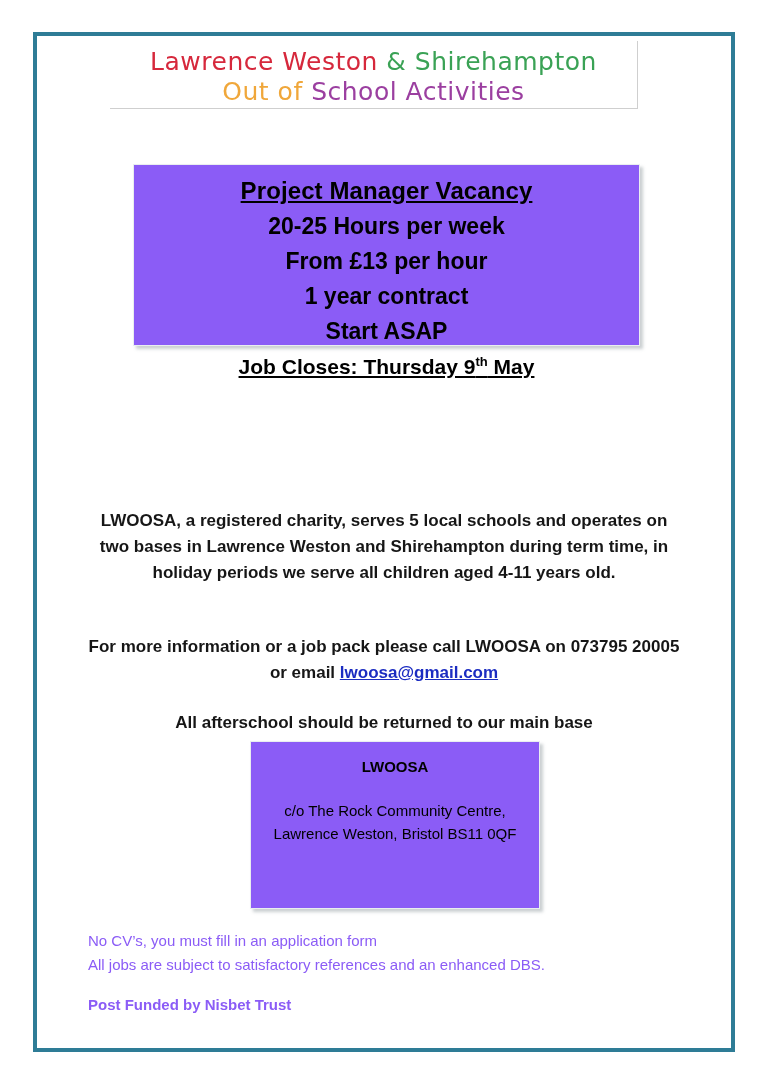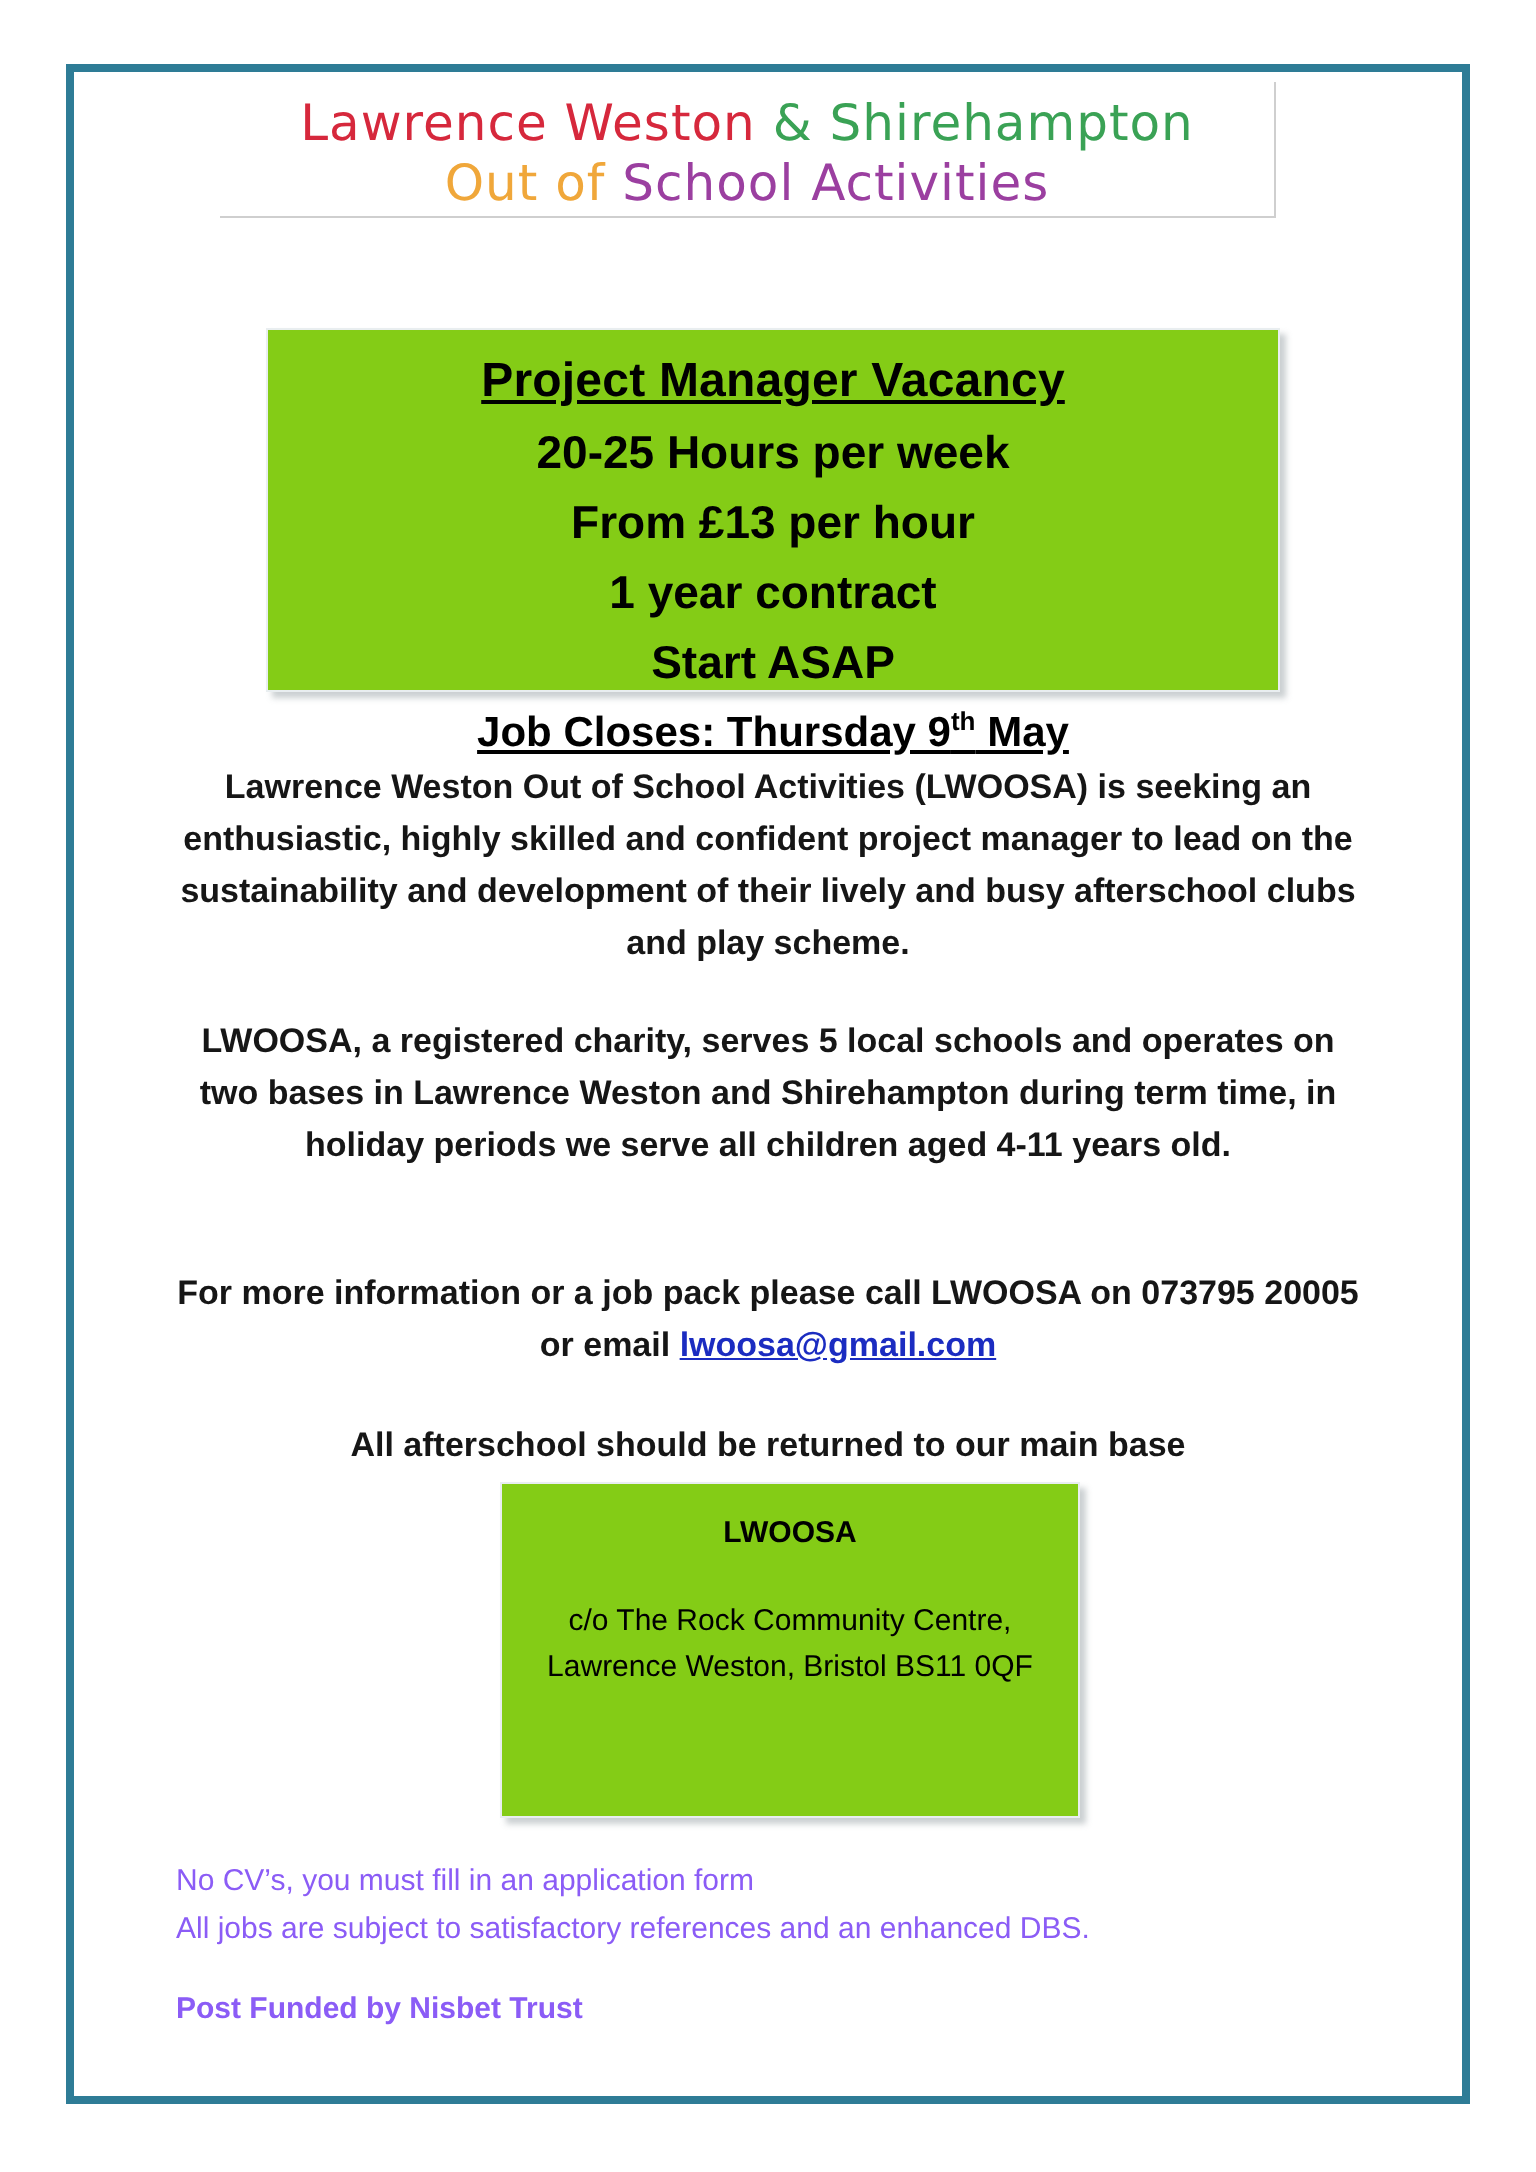--- a/index.html
+++ b/index.html
@@ -62,21 +62,21 @@
     white-space: nowrap;
   }
   .lg-red   { color: #D6283C; }
   .lg-green { color: #3AA255; }
   .lg-orange{ color: #F0A73A; }
   .lg-purple{ color: #9B3FA0; }
 
   
   .blue-panel {
     position: absolute;
-    background: #84cc16;
+    background: #8b5cf6;
     border: 1px solid #e9eef0;
     box-shadow: 3px 3px 3px rgba(140,150,155,0.45);
     box-sizing: border-box;
     text-align: center;
     color: #000000;
   }
 
   .vacancy-panel {
     left: 133px;
     top: 164px;
@@ -191,21 +191,20 @@
     <div class="vacancy-title">Project Manager Vacancy</div>
     <div class="vacancy-line">20-25 Hours per week</div>
     <div class="vacancy-line">From £13 per hour</div>
     <div class="vacancy-line">1 year contract</div>
     <div class="vacancy-line">Start ASAP</div>
     <div class="vacancy-close">
       <span>Job Closes: Thursday 9</span><sup>th</sup><span> May</span>
     </div>
   </div>
 
-  <div class="body-block" id="para-intro">Lawrence Weston Out of School Activities (LWOOSA) is seeking an enthusiastic, highly skilled and confident project manager to lead on the sustainability and development of their lively and busy afterschool clubs and play scheme.</div>
 
   <div class="body-block" id="para-charity">LWOOSA, a registered charity, serves 5 local schools and operates on two bases in Lawrence Weston and Shirehampton during term time, in holiday periods we serve all children aged 4-11 years old.</div>
 
   <div class="body-block" id="para-contact">
     <span>For more information or a job pack please call LWOOSA on 073795 20005 or email </span><a class="email-link" href="#">lwoosa@gmail.com</a>
   </div>
 
   <div class="body-block" id="para-return">All afterschool should be returned to our main base</div>
 
   <div class="blue-panel address-panel">

